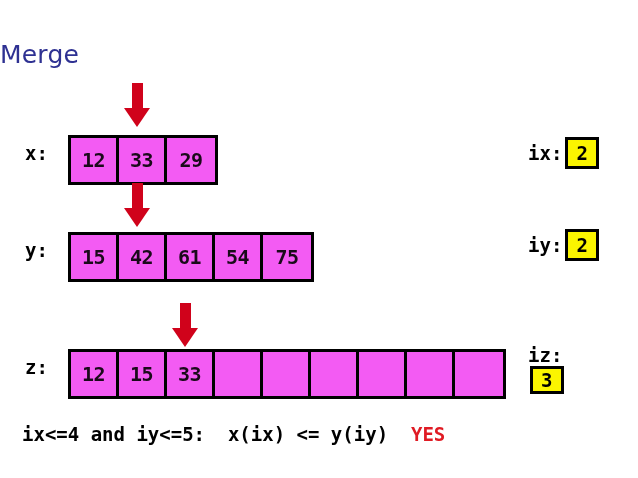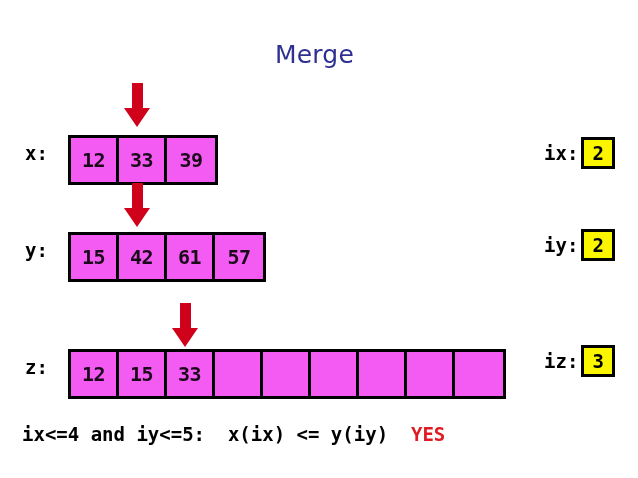--- a/index.html
+++ b/index.html
@@ -22,21 +22,20 @@
     height: 478px;
     background: #ffffff;
   }
 
   
   .title {
     position: absolute;
     left: 0;
     top: 42px;
     width: 629px;
-    text-align: center;
     font-family: "DejaVu Sans", sans-serif;
     font-size: 25px;
     font-weight: 400;
     color: #2e3192;
     letter-spacing: 0.2px;
     line-height: 1;
   }
 
   
   .row {
@@ -109,21 +108,20 @@
     border-right: 13px solid transparent;
     border-top: 19px solid #d0021b;
   }
 
   
   .idxgroup {
     position: absolute;
     height: 34px;
     display: flex;
     align-items: center;
-    margin-left: 16px;
   }
   .idx-label {
     font-family: "DejaVu Sans Mono", "Liberation Mono", monospace;
     font-size: 19px;
     font-weight: bold;
     color: #000000;
     white-space: pre;
     margin-right: 3px;
   }
   .idx-box {
@@ -167,41 +165,42 @@
   <div class="arrow" style="left:124px; top:83px;">
     <div class="shaft"></div>
     <div class="head"></div>
   </div>
 
   <div class="row" style="left:0px; top:131px;">
     <div class="row-label">x:</div>
     <div class="cells">
       <div class="cell">12</div>
       <div class="cell">33</div>
-      <div class="cell">39</div>
+      <div class="cell">29</div>
     </div>
   </div>
 
   <div class="idxgroup" style="left:528px; top:136px;">
     <span class="idx-label">ix:</span>
     <span class="idx-box">2</span>
   </div>
 
   <div class="arrow" style="left:124px; top:183px;">
     <div class="shaft"></div>
     <div class="head"></div>
   </div>
 
   <div class="row" style="left:0px; top:228px;">
     <div class="row-label">y:</div>
     <div class="cells">
       <div class="cell">15</div>
       <div class="cell">42</div>
       <div class="cell">61</div>
-      <div class="cell">57</div>
+      <div class="cell">54</div>
+      <div class="cell">75</div>
     </div>
   </div>
 
   <div class="idxgroup" style="left:528px; top:228px;">
     <span class="idx-label">iy:</span>
     <span class="idx-box">2</span>
   </div>
 
   <div class="arrow" style="left:172px; top:303px;">
     <div class="shaft"></div>
@@ -216,20 +215,20 @@
       <div class="cell">33</div>
       <div class="cell"></div>
       <div class="cell"></div>
       <div class="cell"></div>
       <div class="cell"></div>
       <div class="cell"></div>
       <div class="cell"></div>
     </div>
   </div>
 
-  <div class="idxgroup" style="left:528px; top:344px;">
+  <div class="idxgroup" style="left:528px; top:344px;flex-direction:column;">
     <span class="idx-label">iz:</span>
     <span class="idx-box">3</span>
   </div>
 
   <div class="condition"><span>ix&lt;=4 and iy&lt;=5:</span><span>  </span><span>x(ix) &lt;= y(iy)</span><span>  </span><span class="yes">YES</span></div>
 
 </div>
 
 </body></html>

